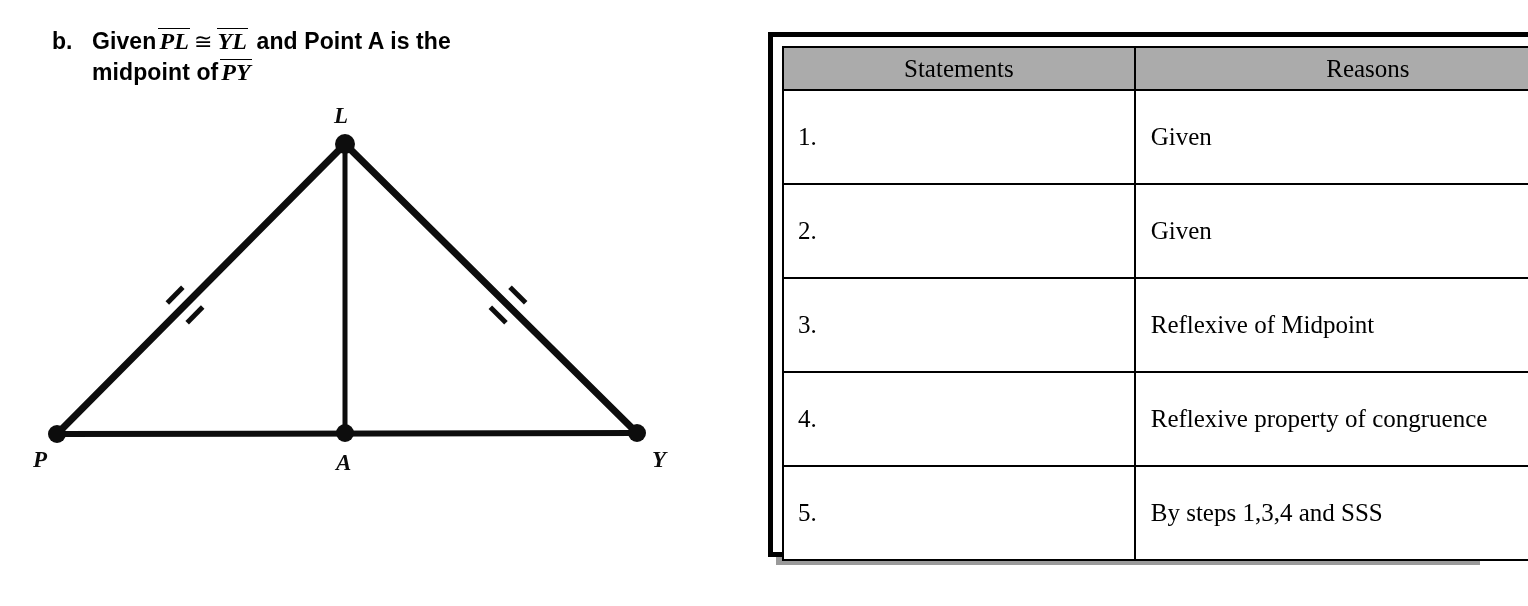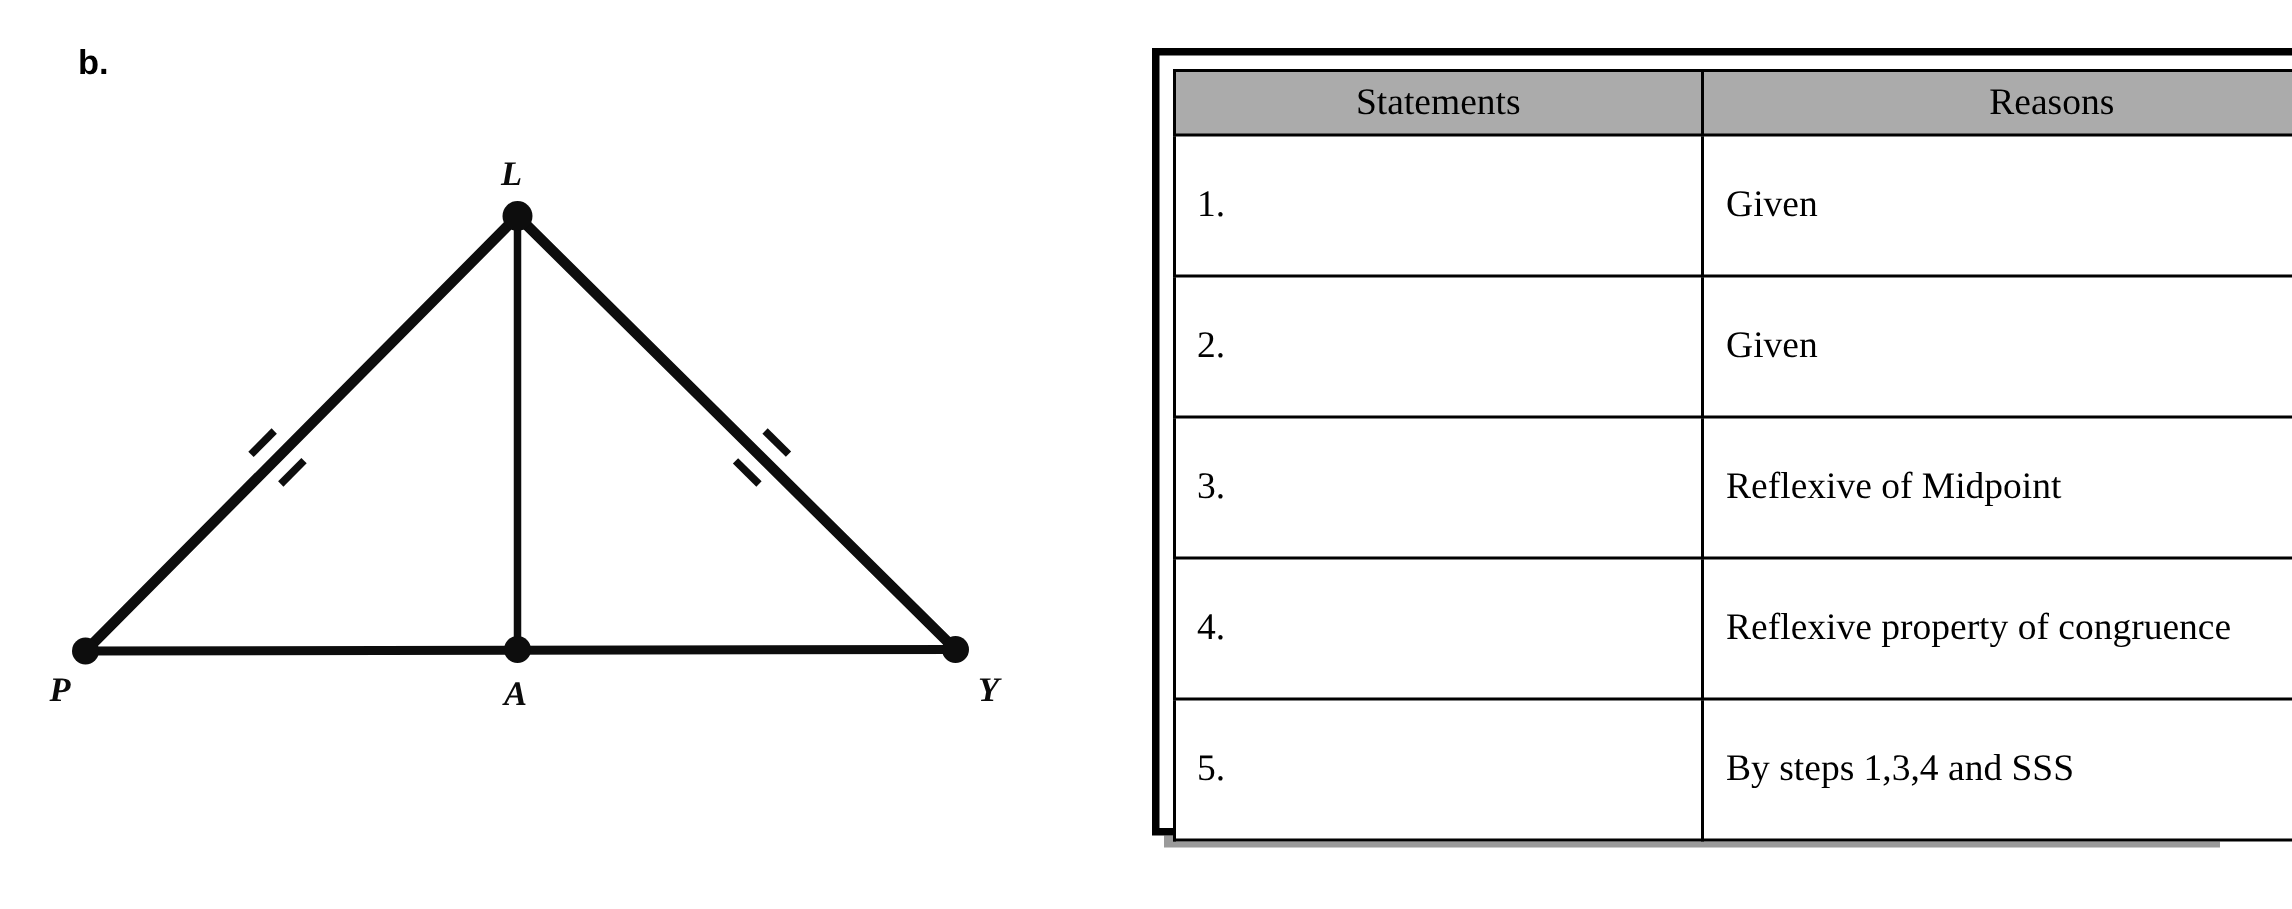--- a/index.html
+++ b/index.html
@@ -145,20 +145,21 @@
     padding-right: 8px !important;
     height: 92px;
   }
 </style>
 </head>
 <body>
 
 <div id="problem-block">
   <div class="prob-row">
     <span class="prob-letter">b.</span>
+    <span class="prob-text"><span>Given</span><span class="seg">PL</span><span class="cong">≅</span><span class="seg">YL</span>&nbsp;<span>and Point A is the</span><br><span>midpoint of</span><span class="seg">PY</span></span>
   </div>
 </div>
 
 <div id="figure">
   <svg width="720" height="400" viewBox="0 0 720 400">
 
     <g stroke="#b9b9b9" stroke-width="4" fill="none">
       <line x1="57" y1="339" x2="345" y2="49"></line>
       <line x1="345" y1="49" x2="637" y2="338"></line>
       <line x1="57" y1="339" x2="637" y2="338"></line>

